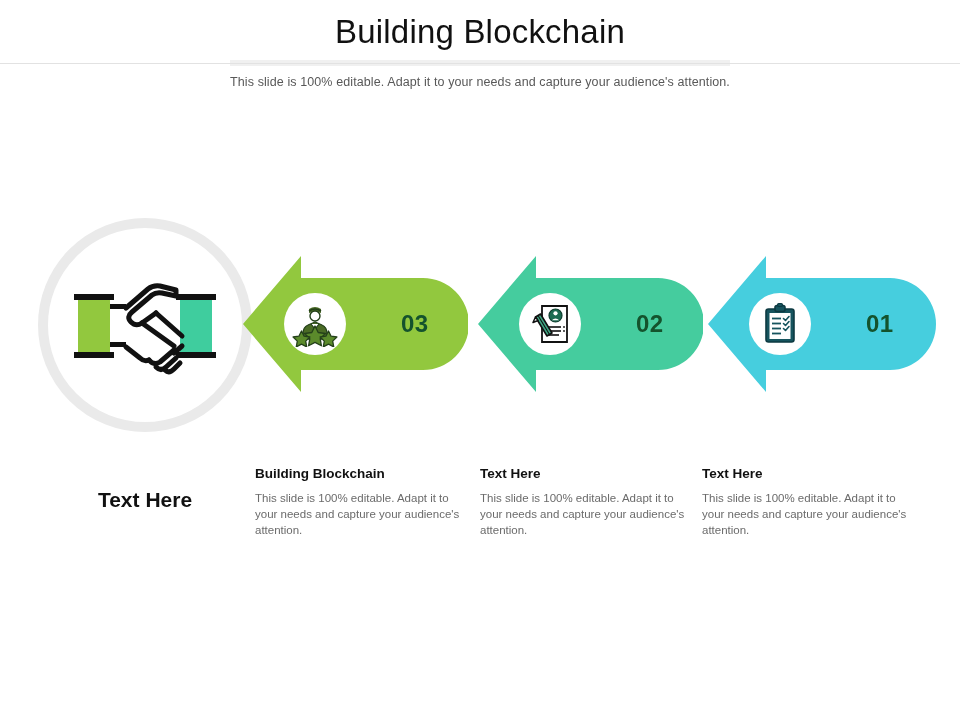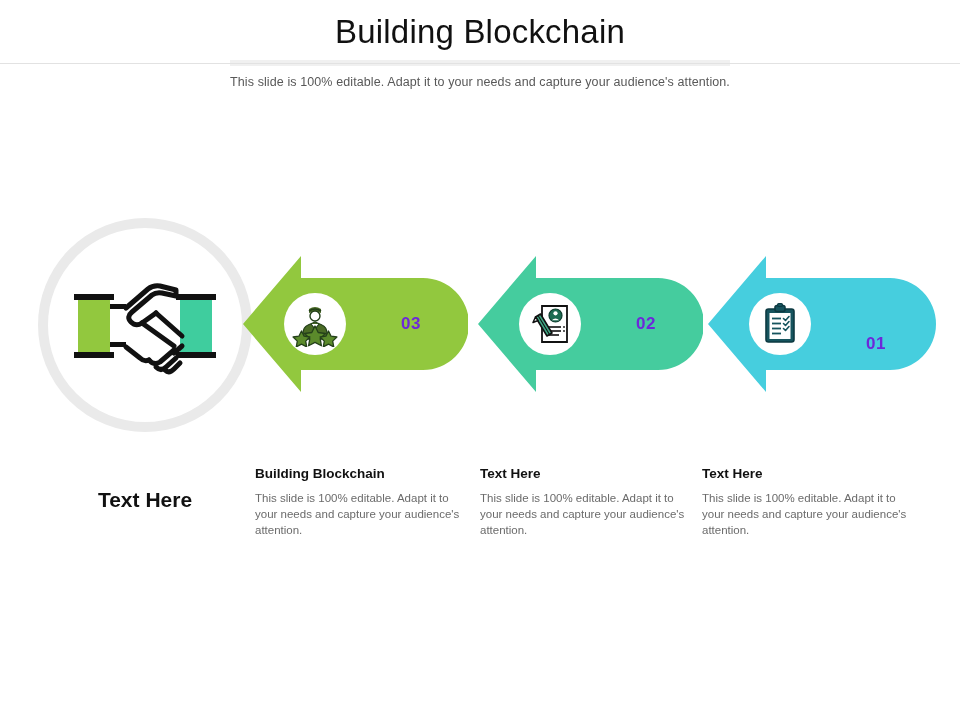--- a/index.html
+++ b/index.html
@@ -96,23 +96,23 @@
     position: absolute;
     top: 256px;
     height: 136px;
     pointer-events: auto;
   }
   .arrow-wrap svg { display: block; }
   .arrow-num {
     position: absolute;
     top: 50%;
     transform: translateY(-50%);
-    font-size: 17px;
+    font-size: 24px;
     font-weight: bold;
-    color: #6d28d9;
+    color: #14532d;
     letter-spacing: 0.5px;
   }
   .arrow-icon-circle {
     position: absolute;
     top: 50%;
     transform: translateY(-50%);
     width: 62px;
     height: 62px;
     border-radius: 50%;
     background: #ffffff;
@@ -253,21 +253,21 @@
           <line x1="15" y1="22.5" x2="24" y2="22.5" stroke="#16545e" stroke-width="1.8"></line>
           <line x1="15" y1="27.5" x2="24" y2="27.5" stroke="#16545e" stroke-width="1.8"></line>
           <line x1="15" y1="32.5" x2="24" y2="32.5" stroke="#16545e" stroke-width="1.8"></line>
 
           <path d="M26.5 17.5 l2 2 3.5 -4" fill="none" stroke="#16545e" stroke-width="1.6" stroke-linecap="round" stroke-linejoin="round"></path>
           <path d="M26.5 22.5 l2 2 3.5 -4" fill="none" stroke="#16545e" stroke-width="1.6" stroke-linecap="round" stroke-linejoin="round"></path>
           <path d="M26.5 27.5 l2 2 3.5 -4" fill="none" stroke="#16545e" stroke-width="1.6" stroke-linecap="round" stroke-linejoin="round"></path>
         </svg>
       </span>
     </div>
-    <div class="arrow-num" style="left:158px;margin-top:20px;">01</div>
+    <div class="arrow-num" style="left:158px;">01</div>
   </div>
 
 </div>
 
 <div class="text-block" style="left:255px; top:466px;">
   <p class="tb-heading">Building Blockchain</p>
   <p class="tb-body">This slide is 100% editable. Adapt it to your needs and capture your audience's attention.</p>
 </div>
 
 <div class="text-block" style="left:480px; top:466px;">

